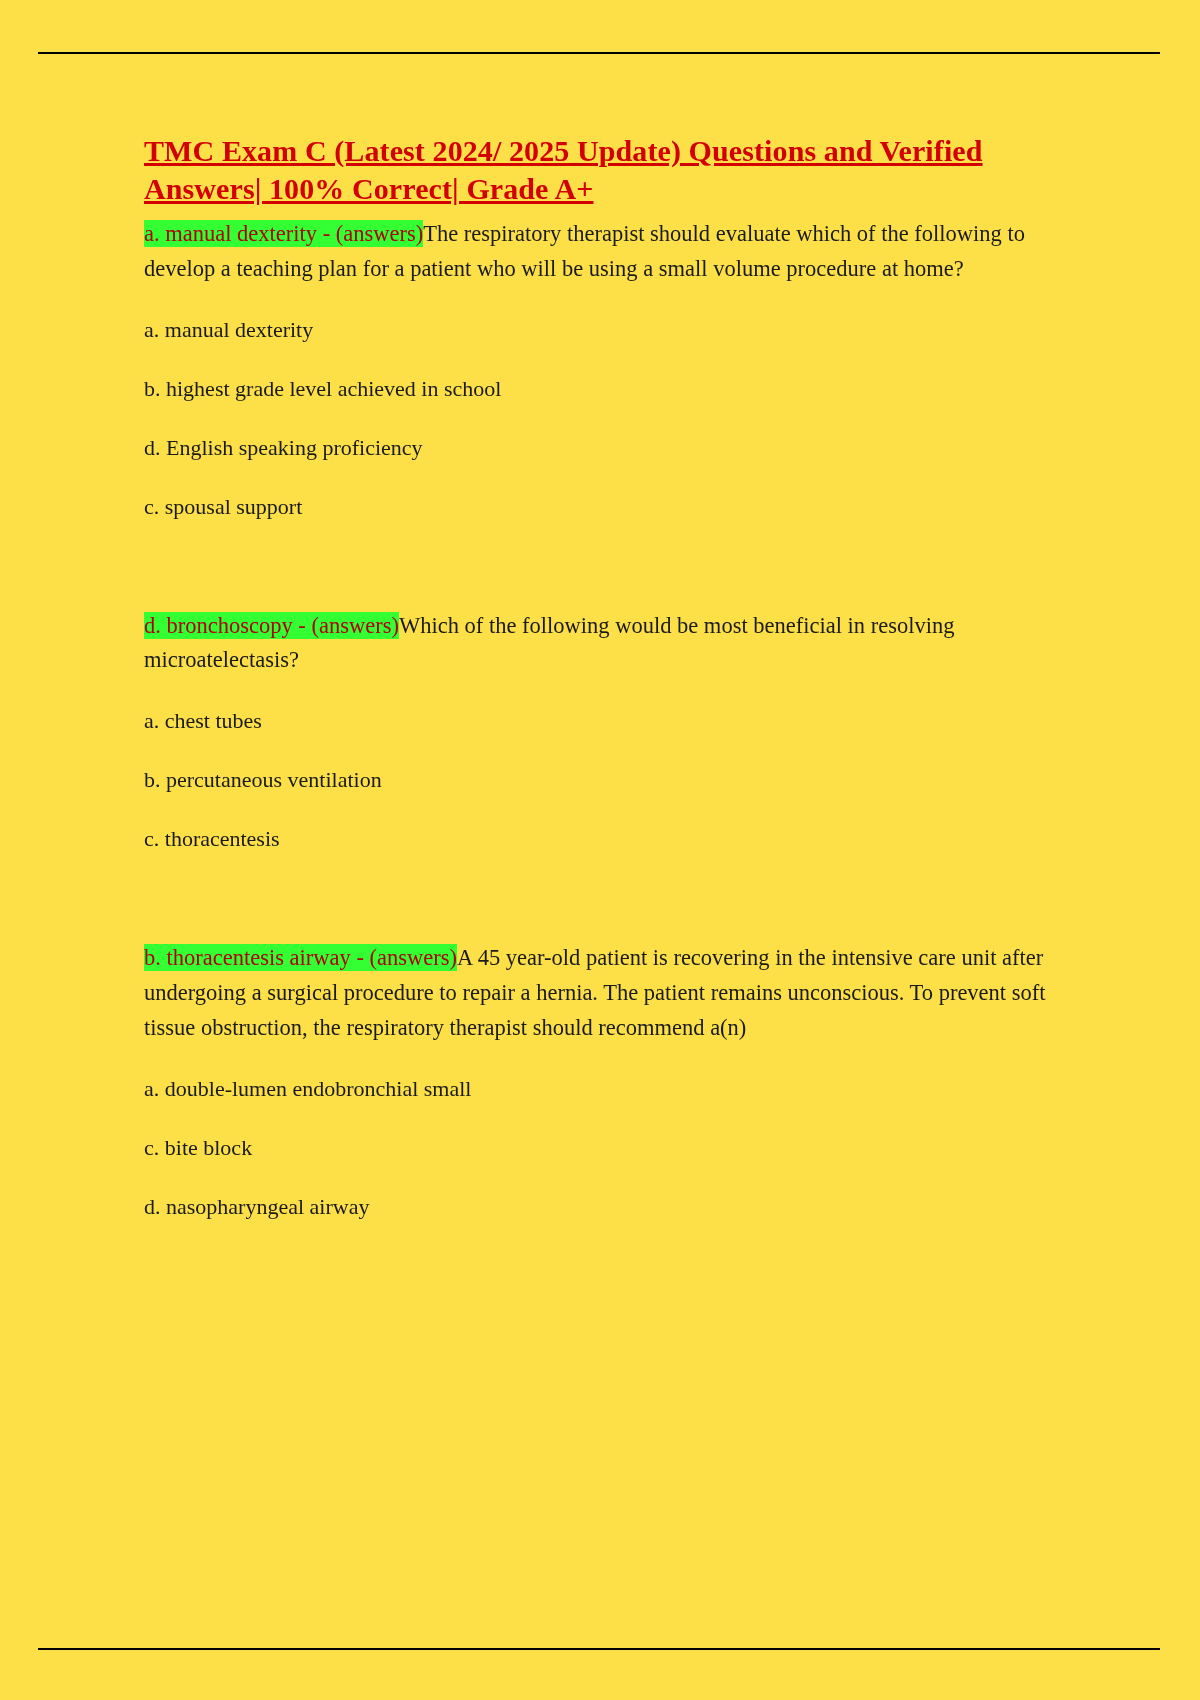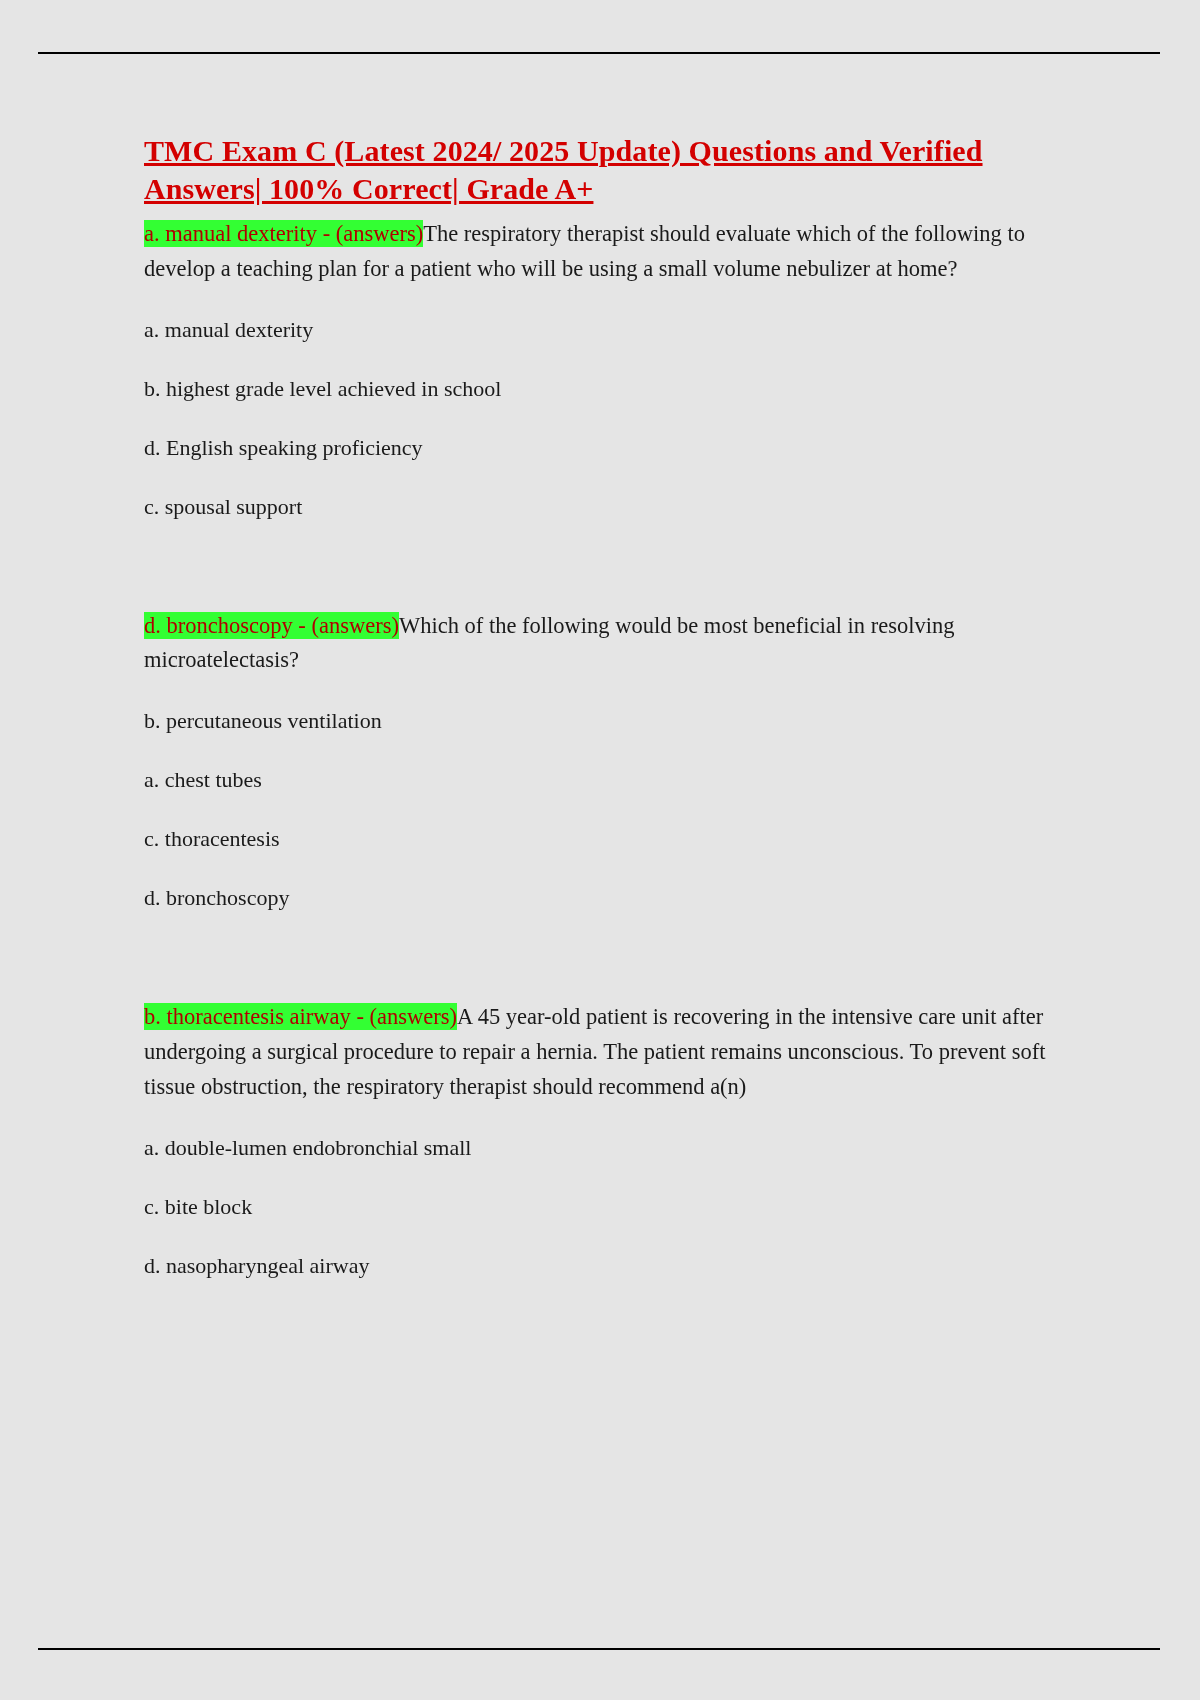--- a/index.html
+++ b/index.html
@@ -14,21 +14,21 @@
     color: #1a1a1a;
     position: relative;
     overflow: hidden;
   }
   .page {
     position: absolute;
     left: 0;
     top: 0;
     width: 1200px;
     height: 1700px;
-    background: #e5e5e5;
+    background: #fde047;
   }
   .rule {
     position: absolute;
     left: 38px;
     width: 1122px;
     height: 2px;
     background: #000000;
   }
   .rule-top { top: 52px; }
   .rule-bottom { top: 1648px; }
@@ -81,35 +81,34 @@
 <div class="page">
 
   <div class="rule rule-top"></div>
   <div class="rule rule-bottom"></div>
 
   <div class="content">
 
     <h1 class="doc-title">TMC Exam C (Latest 2024/ 2025 Update) Questions and Verified Answers| 100% Correct| Grade A+</h1>
 
     <div class="qblock first">
-      <p class="stem"><span class="answer-key">a. manual dexterity - (answers)</span><span>The respiratory therapist should evaluate which of the following to develop a teaching plan for a patient who will be using a small volume nebulizer at home?</span></p>
+      <p class="stem"><span class="answer-key">a. manual dexterity - (answers)</span><span>The respiratory therapist should evaluate which of the following to develop a teaching plan for a patient who will be using a small volume procedure at home?</span></p>
       <p class="opt">a. manual dexterity</p>
       <p class="opt">b. highest grade level achieved in school</p>
       <p class="opt">d. English speaking proficiency</p>
       <p class="opt">c. spousal support</p>
     </div>
 
     <div class="qgap"></div>
 
     <div class="qblock">
       <p class="stem"><span class="answer-key">d. bronchoscopy - (answers)</span><span>Which of the following would be most beneficial in resolving microatelectasis?</span></p>
+      <p class="opt">a. chest tubes</p>
       <p class="opt">b. percutaneous ventilation</p>
-      <p class="opt">a. chest tubes</p>
       <p class="opt">c. thoracentesis</p>
-      <p class="opt">d. bronchoscopy</p>
     </div>
 
     <div class="qgap"></div>
 
     <div class="qblock">
       <p class="stem"><span class="answer-key">b. thoracentesis airway - (answers)</span><span>A 45 year-old patient is recovering in the intensive care unit after undergoing a surgical procedure to repair a hernia. The patient remains unconscious. To prevent soft tissue obstruction, the respiratory therapist should recommend a(n)</span></p>
       <p class="opt">a. double-lumen endobronchial small</p>
       <p class="opt">c. bite block</p>
       <p class="opt">d. nasopharyngeal airway</p>
     </div>

